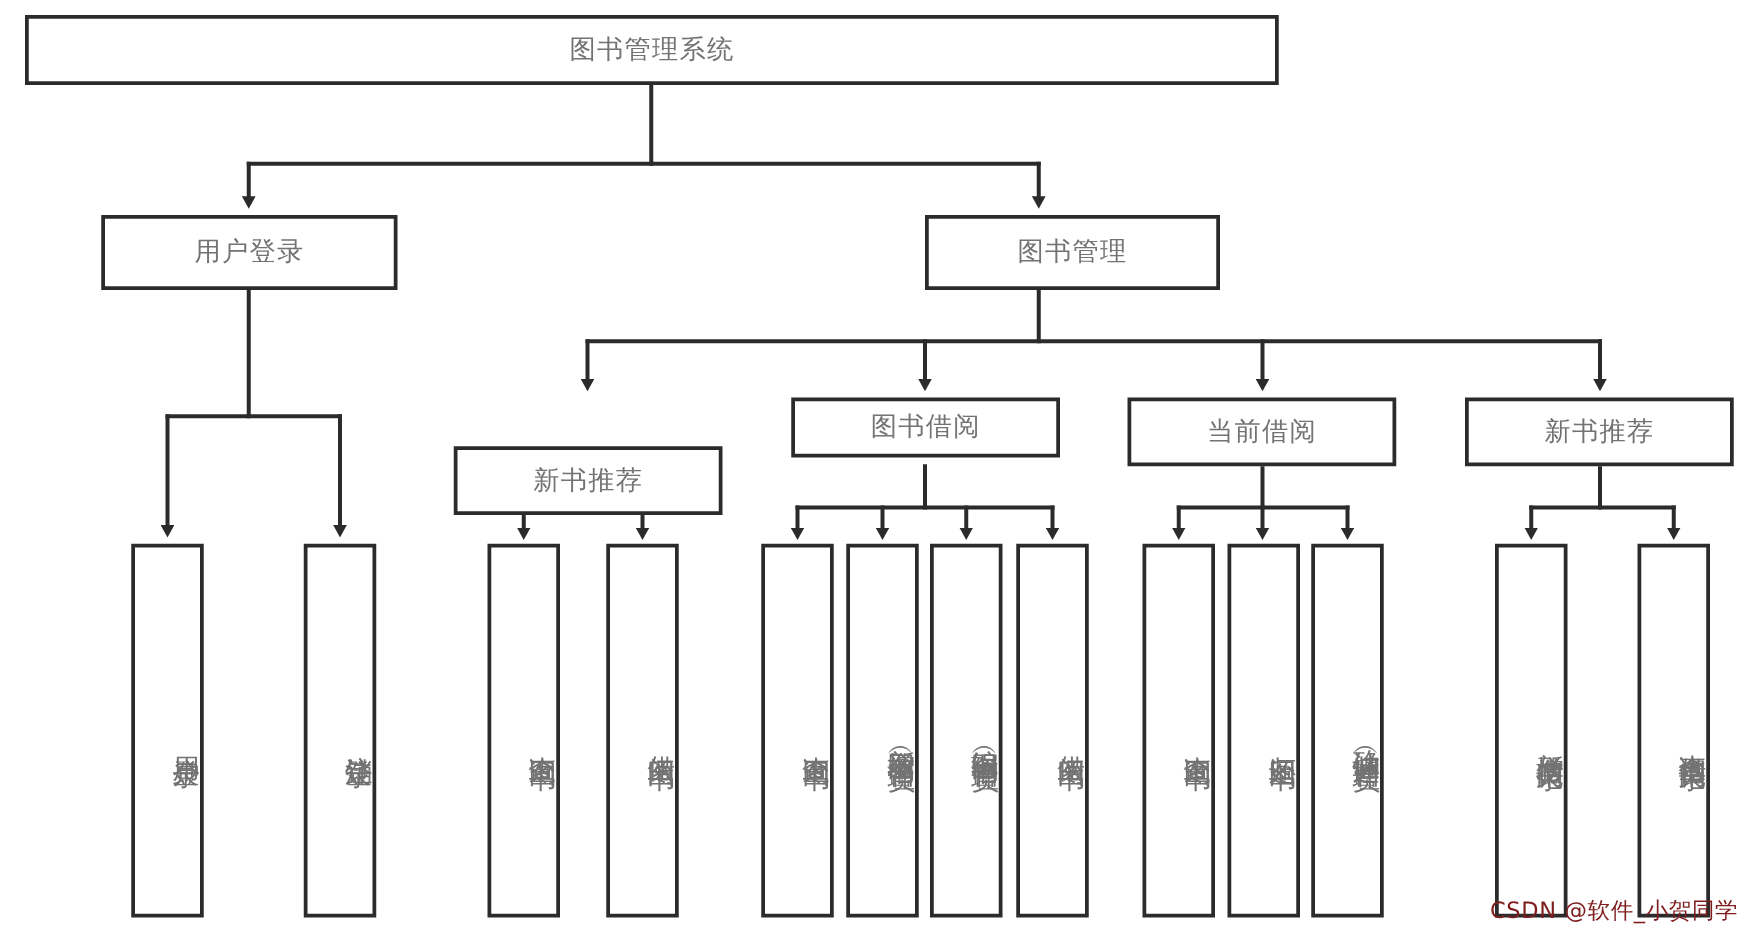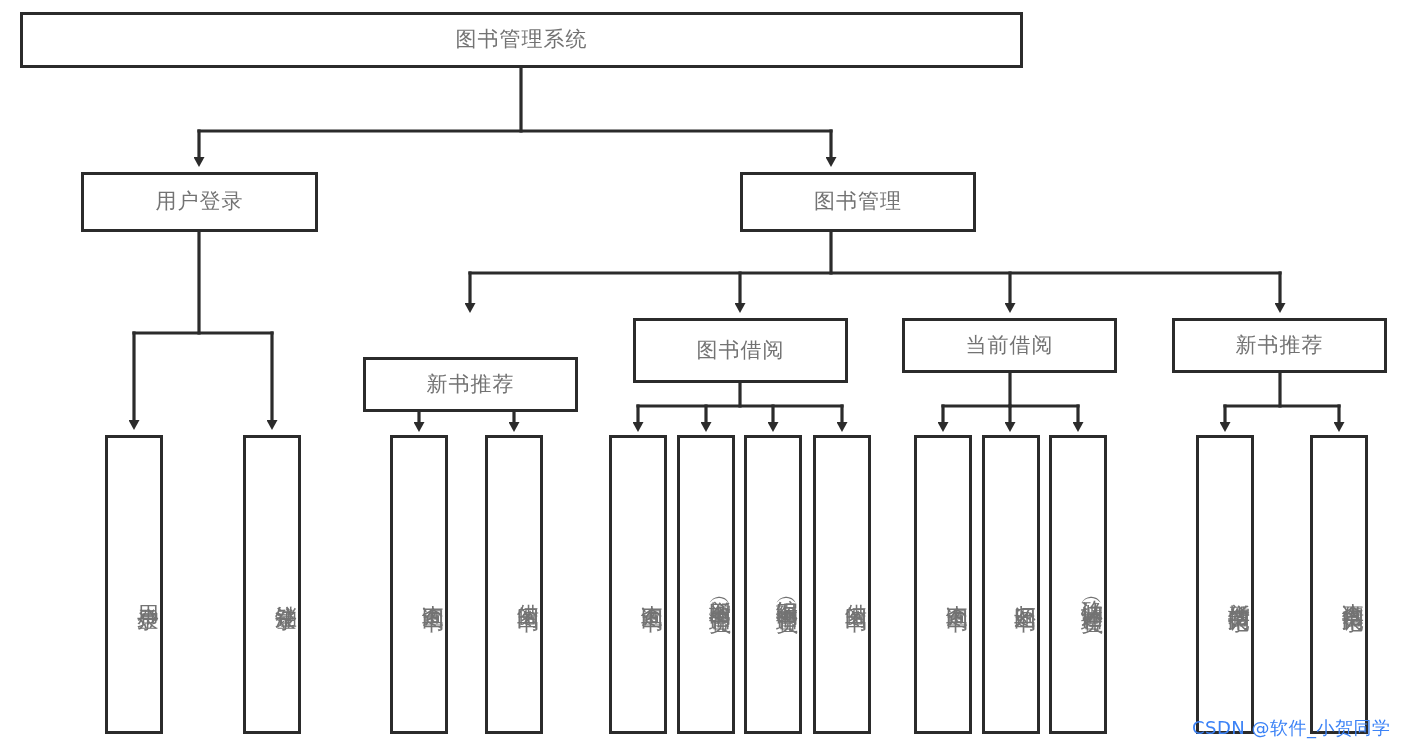--- a/index.html
+++ b/index.html
@@ -51,21 +51,21 @@
   }
   .node.v .label {
     writing-mode: vertical-rl;
     text-orientation: upright;
     display: block;
     white-space: nowrap;
   }
   .watermark {
     position: absolute;
     font-size: 18px;
-    color: #3b82f6;
+    color: #7f1d1d;
     white-space: nowrap;
     letter-spacing: 0.5px;
   }
 </style>
 </head>
 <body>
 
 <div id="canvas">
 
   <svg id="edges" viewBox="0 0 1405 747" xmlns="http://www.w3.org/2000/svg">
@@ -125,21 +125,21 @@
   <div class="node h" style="left:81px; top:172px; width:237px; height:60px;">
     <span class="label">用户登录</span>
   </div>
   <div class="node h" style="left:712px; top:172px; width:236px; height:60px;margin-left:28px;">
     <span class="label">图书管理</span>
   </div>
 
   <div class="node h" style="left:363px; top:318px; width:215px; height:55px;margin-top:39px;">
     <span class="label">新书推荐</span>
   </div>
-  <div class="node h" style="left:633px; top:318px; width:215px; height:65px;">
+  <div class="node h" style="left:633px; top:318px; width:215px; height:48px;">
     <span class="label">图书借阅</span>
   </div>
   <div class="node h" style="left:902px; top:318px; width:215px; height:55px;">
     <span class="label">当前借阅</span>
   </div>
   <div class="node h" style="left:1172px; top:318px; width:215px; height:55px;">
     <span class="label">新书推荐</span>
   </div>
 
   <div class="node v" style="left:105px; top:435px; width:58px; height:299px;">

